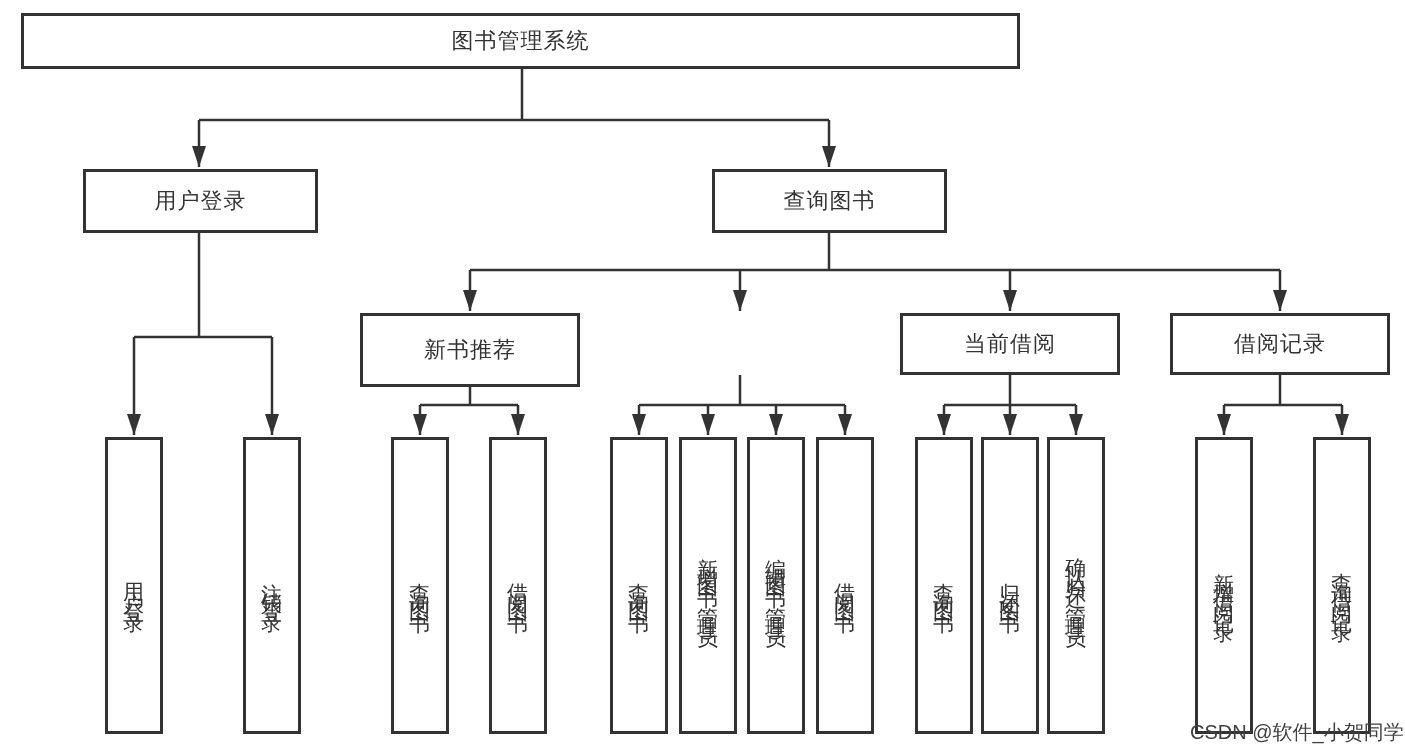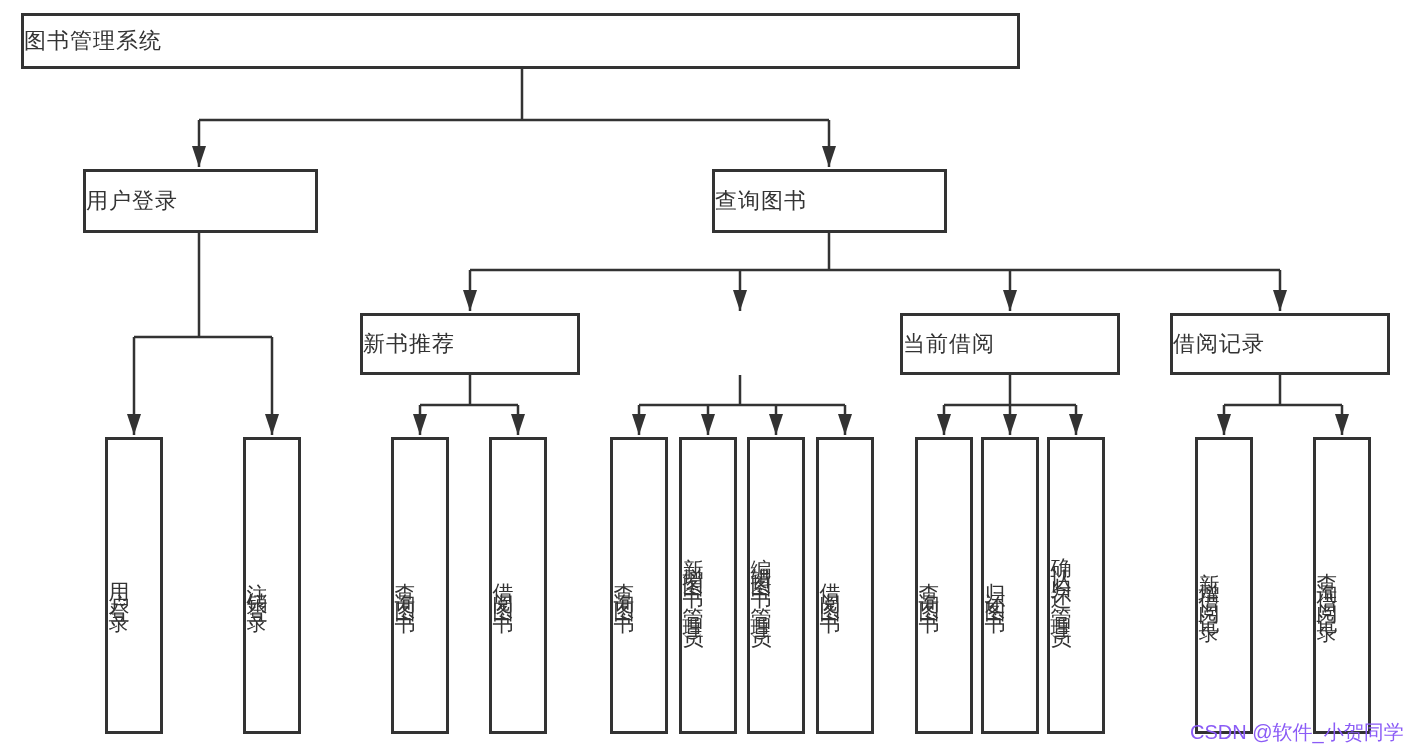--- a/index.html
+++ b/index.html
@@ -12,45 +12,46 @@
     overflow:hidden;
   }
   .stage svg.wires{position:absolute;left:0;top:0;z-index:1;}
   .box{
     position:absolute;
     box-sizing:border-box;
     border:3px solid #333333;
     background:#ffffff;
     display:flex;
     align-items:center;
+    justify-content:center;
     z-index:2;
   }
   .h-label{font-size:22px;letter-spacing:1px;white-space:nowrap;}
   .leaf{top:437px;width:58px;height:297px;}
   .vtext{
     writing-mode:vertical-rl;
     text-orientation:mixed;
     font-size:21px;
     letter-spacing:10px;
     line-height:1.1;
     white-space:nowrap;
   }
   .watermark{
     position:absolute;
     left:1190px;top:719px;
     font-size:20px;
-    color:#8b5cf6;
+    color:#404040;
     z-index:3;
     white-space:nowrap;
   }
   
   #n-root{left:21px;top:13px;width:999px;height:56px;}
   #n-user-login{left:83px;top:169px;width:235px;height:64px;}
   #n-book-mgmt{left:712px;top:169px;width:235px;height:64px;}
-  #n-new-books{left:360px;top:313px;width:220px;height:62px;}
+  #n-new-books{left:360px;top:313px;width:220px;height:74px;}
   #n-book-borrow{left:630px;top:313px;width:220px;height:62px;}
   #n-current-borrow{left:900px;top:313px;width:220px;height:62px;}
   #n-borrow-records{left:1170px;top:313px;width:220px;height:62px;}
   #lf-login{left:105px;}
   #lf-logout{left:243px;}
   #lf-nb-query{left:391px;}
   #lf-nb-borrow{left:489px;}
   #lf-bb-query{left:610px;}
   #lf-bb-add{left:679px;}
   #lf-bb-edit{left:747px;}

